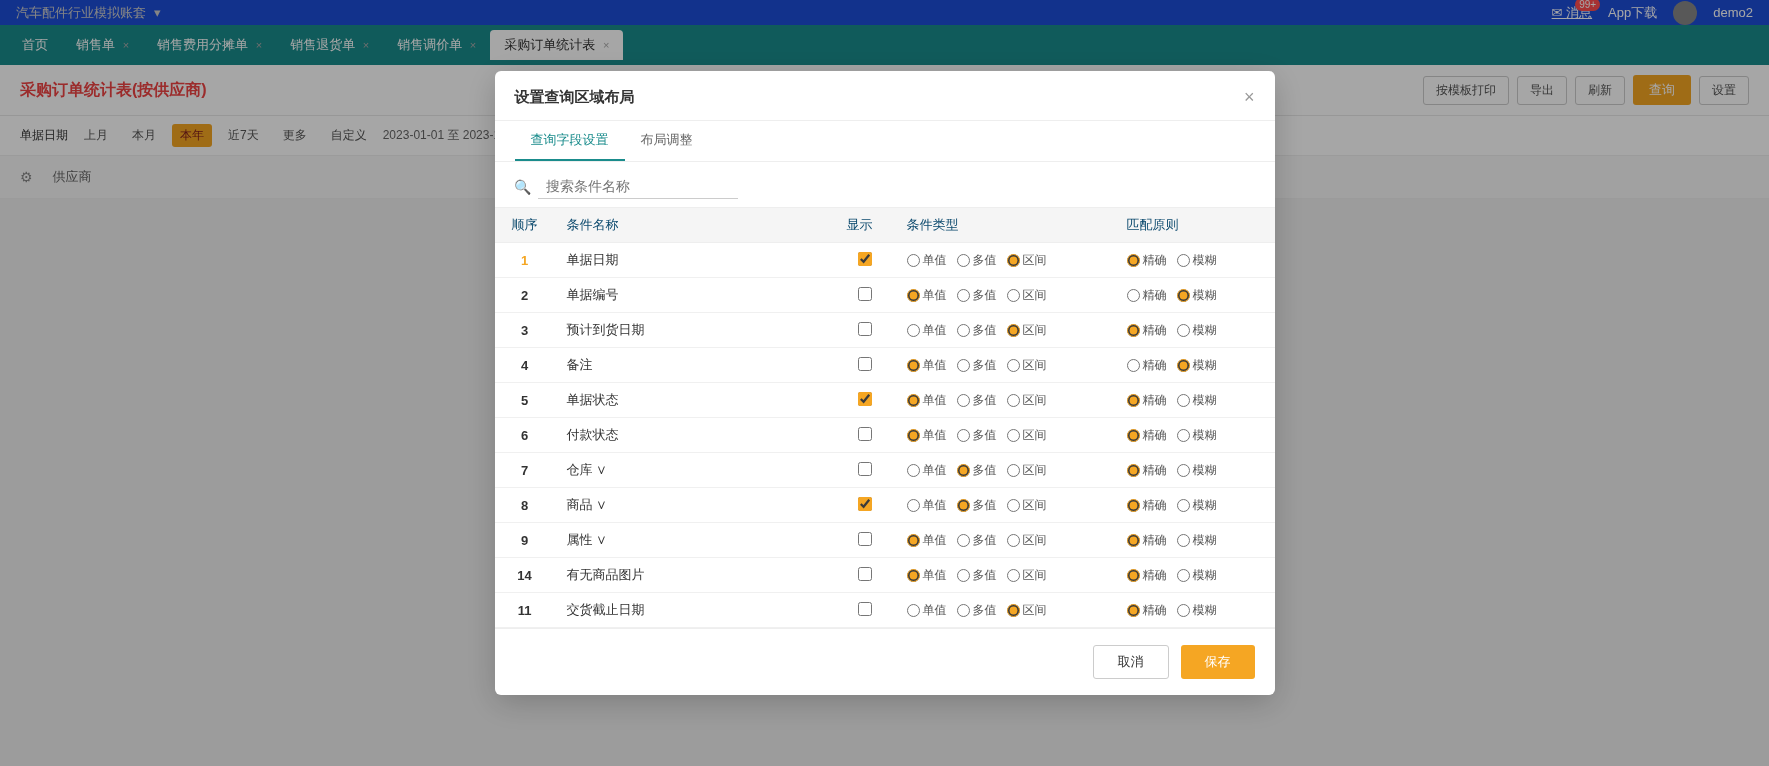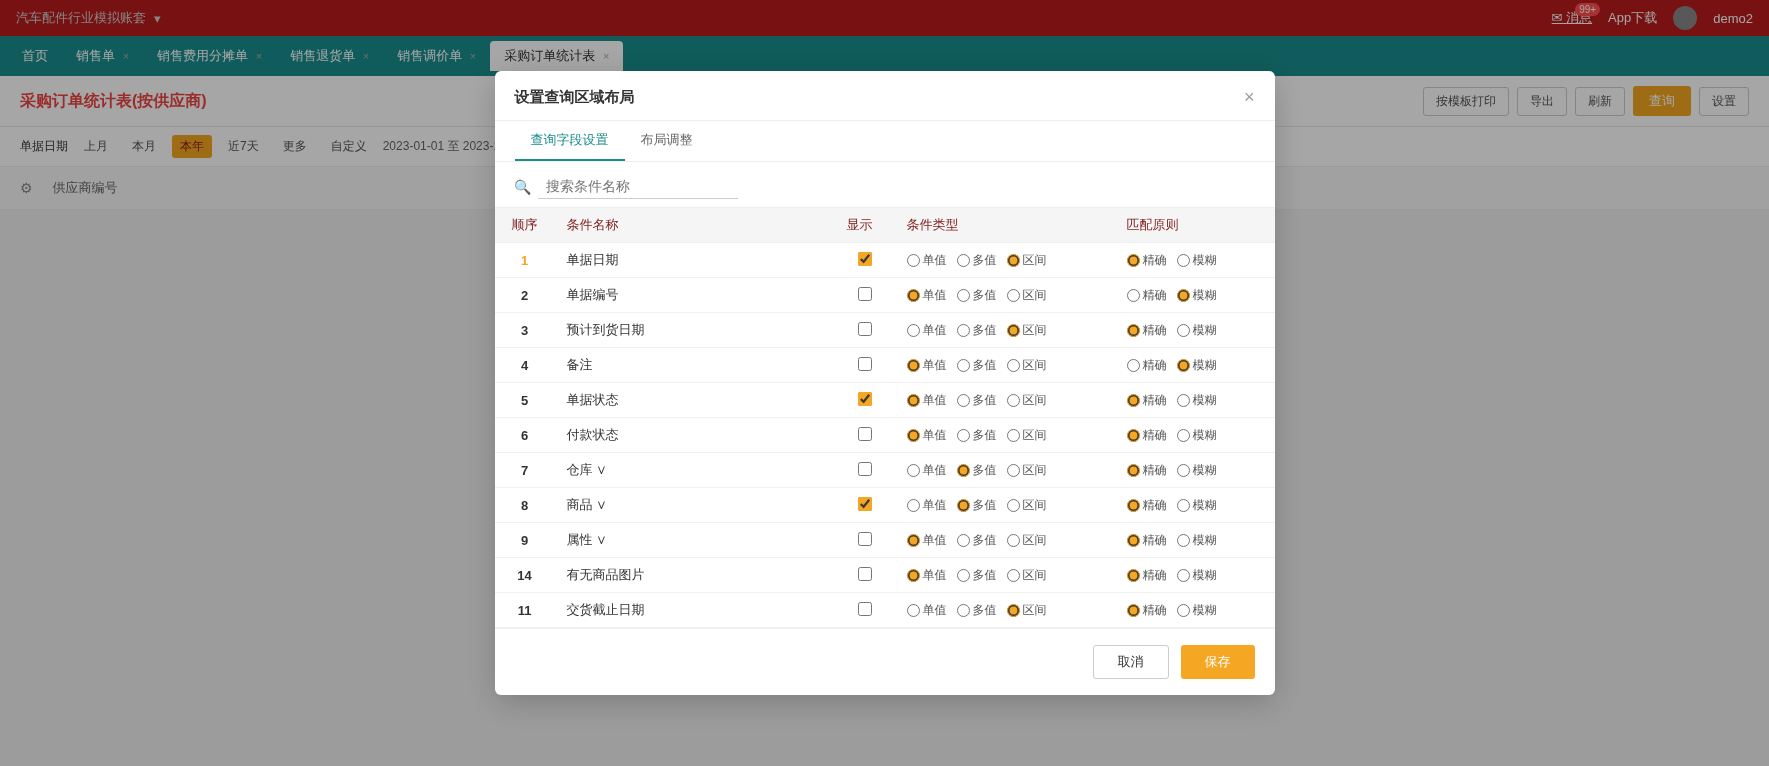--- a/index.html
+++ b/index.html
@@ -1,21 +1,21 @@
 <!DOCTYPE html>
 <html><head>
   <meta charset="utf-8">
   <style>
     * { box-sizing: border-box; margin: 0; padding: 0; }
     body { font-family: 'Microsoft YaHei', Arial, sans-serif; font-size: 13px; background: #f0f0f0; }
 
     
     .top-bar {
-      background: #b91c1c;
-      height: 36px;
+      background: #1d4ed8;
+      height: 25px;
       display: flex;
       align-items: center;
       justify-content: space-between;
       padding: 0 16px;
       color: #fff;
     }
     .top-bar-left { font-size: 13px; color: #ccc; display: flex; align-items: center; gap: 8px; }
     .top-bar-right { display: flex; align-items: center; gap: 16px; font-size: 13px; }
     .top-bar-right .notif { position: relative; }
     .notif-badge {
@@ -167,21 +167,21 @@
     .dialog-table {
       width: 100%;
       border-collapse: collapse;
     }
     .dialog-table thead tr {
       background: #f5f5f5;
     }
     .dialog-table thead th {
       padding: 8px 12px;
       font-size: 13px;
-      color: #7f1d1d;
+      color: #0c4a6e;
       font-weight: normal;
       text-align: left;
       border-bottom: 1px solid #eee;
     }
     .dialog-table tbody tr {
       border-bottom: 1px solid #f0f0f0;
     }
     .dialog-table tbody td {
       padding: 8px 12px;
       font-size: 13px;
@@ -290,20 +290,21 @@
   <button class="date-btn">本月</button>
   <button class="date-btn active">本年</button>
   <button class="date-btn">近7天</button>
   <button class="date-btn">更多</button>
   <button class="date-btn">自定义</button>
   <span class="date-range">2023-01-01 至 2023-12-31</span>
 </div>
 
 <div class="table-header">
   <button class="gear-btn">⚙</button>
+  <span class="col-header">供应商</span>
   <span class="col-header">供应商编号</span>
 </div>
 
 <div class="overlay">
   <div class="dialog">
 
     <div class="dialog-header">
       <span class="dialog-title">设置查询区域布局</span>
       <button class="dialog-close">×</button>
     </div>

